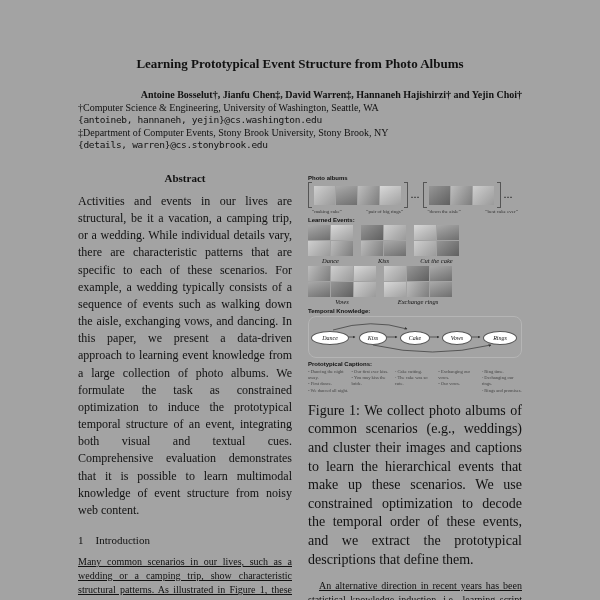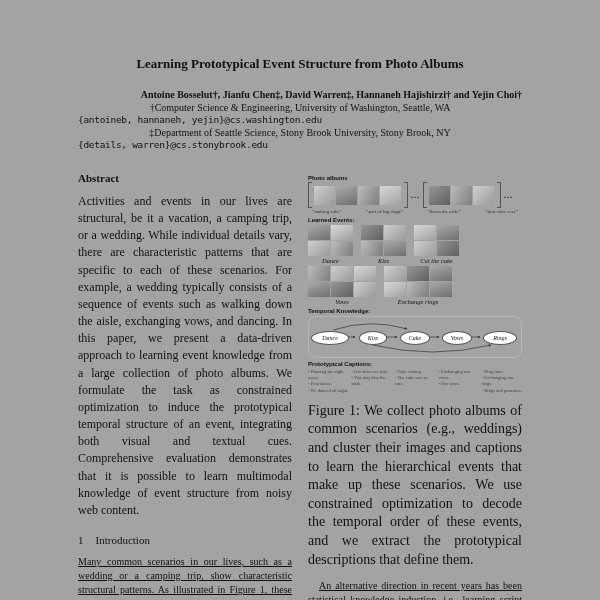--- a/index.html
+++ b/index.html
@@ -3,25 +3,25 @@
 <meta charset="utf-8">
 <style>
   html,body{margin:0;padding:0;background:#ffffff;}
   .page{
     position:relative;width:600px;height:600px;margin:0 auto;background:#a3a3a3;
     font-family:"Liberation Serif", serif;color:#111;overflow:hidden;
   }
   .content{padding:56px 78px 0 78px;}
   .title{font-size:13px;font-weight:bold;text-align:center;white-space:nowrap;}
   .authors{font-size:10px;font-weight:bold;text-align:right;margin-top:17px;white-space:nowrap;}
-  .affil{font-size:10px;text-align:center;margin-top:2px;}
+  .affil{font-size:10px;text-align:left;margin-top:2px;}
   .email{font-family:"DejaVu Sans Mono", monospace;font-size:9.5px;margin-top:1px;letter-spacing:-0.3px;}
   .columns{display:flex;gap:16px;margin-top:22px;}
   .col{width:214px;}
-  .abs-heading{font-size:11px;font-weight:bold;text-align:left;margin-bottom:9px;}
+  .abs-heading{font-size:11px;font-weight:bold;text-align:center;margin-bottom:9px;}
   .abs-text{font-size:12px;line-height:1.43;text-align:justify;margin:0;}
   .sec-heading{font-size:11px;font-weight:normal;margin-top:15px;margin-bottom:9px;}
   .sec-heading .num{margin-right:12px;}
   .body-text{font-size:10px;line-height:1.42;text-align:justify;margin:0 0 4px 0;text-decoration:underline;}
   .indent{text-indent:11px;}
 
   
   .figure{position:relative;width:214px;}
   .fig-label{font-family:"Liberation Sans", sans-serif;font-size:6px;font-weight:bold;margin:3px 0 1px 0;}
   .album-row{display:flex;align-items:center;gap:2px;}
@@ -55,21 +55,21 @@
 </head>
 <body>
 
 <div class="page">
   <div class="content">
 
     <div class="title">Learning Prototypical Event Structure from Photo Albums</div>
     <div class="authors">Antoine Bosselut†, Jianfu Chen‡, David Warren‡, Hannaneh Hajishirzi†  and  Yejin Choi†</div>
     <div class="affil">†Computer Science &amp; Engineering, University of Washington, Seattle, WA</div>
     <div class="email">{antoineb, hannaneh, yejin}@cs.washington.edu</div>
-    <div class="affil">‡Department of Seattle Science, Stony Brook University, Stony Brook, NY</div>
+    <div class="affil">‡Department of Computer Events, Stony Brook University, Stony Brook, NY</div>
     <div class="email">{details, warren}@cs.stonybrook.edu</div>
 
     <div class="columns">
 
       <div class="col">
         <div class="abs-heading">Abstract</div>
         <p class="abs-text">Activities and events in our lives are structural, be it a vacation, a camping trip, or a wedding. While individual details vary, there are characteristic patterns that are specific to each of these scenarios. For example, a wedding typically consists of a sequence of events such as walking down the aisle, exchanging vows, and dancing. In this paper, we present a data-driven approach to learning event knowledge from a large collection of photo albums. We formulate the task as constrained optimization to induce the prototypical temporal structure of an event, integrating both visual and textual cues. Comprehensive evaluation demonstrates that it is possible to learn multimodal knowledge of event structure from noisy web content.</p>
         <div class="sec-heading">
           <span class="num">1</span><span>Introduction</span>
         </div>

